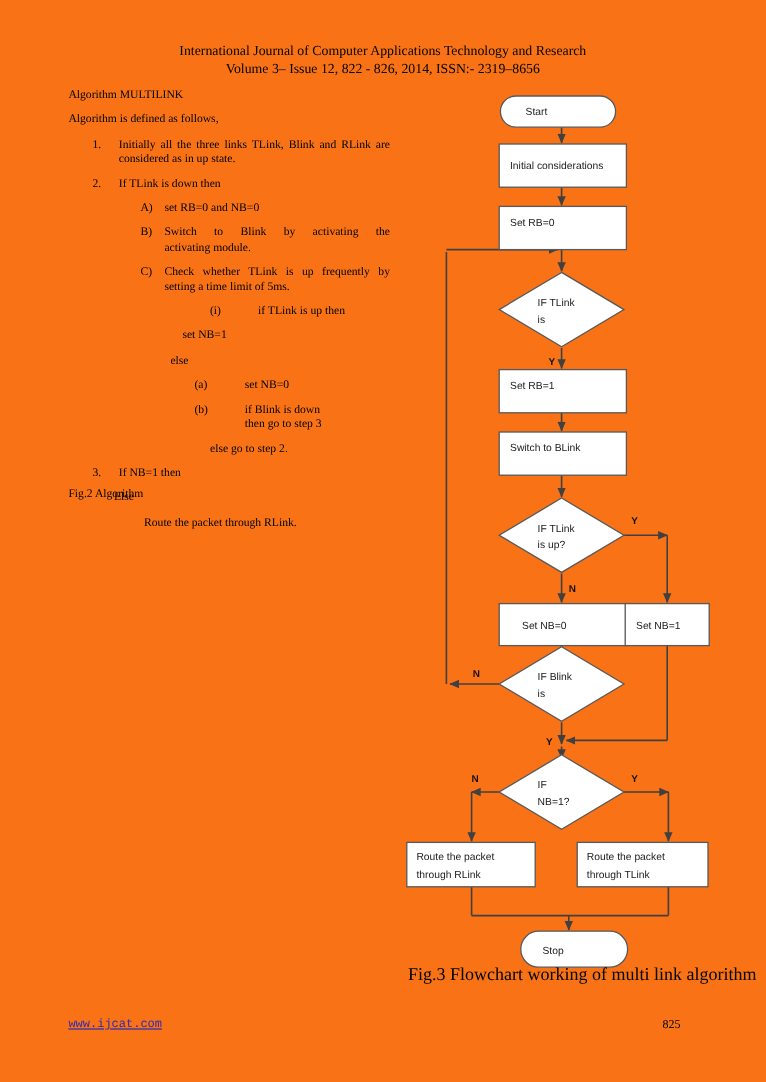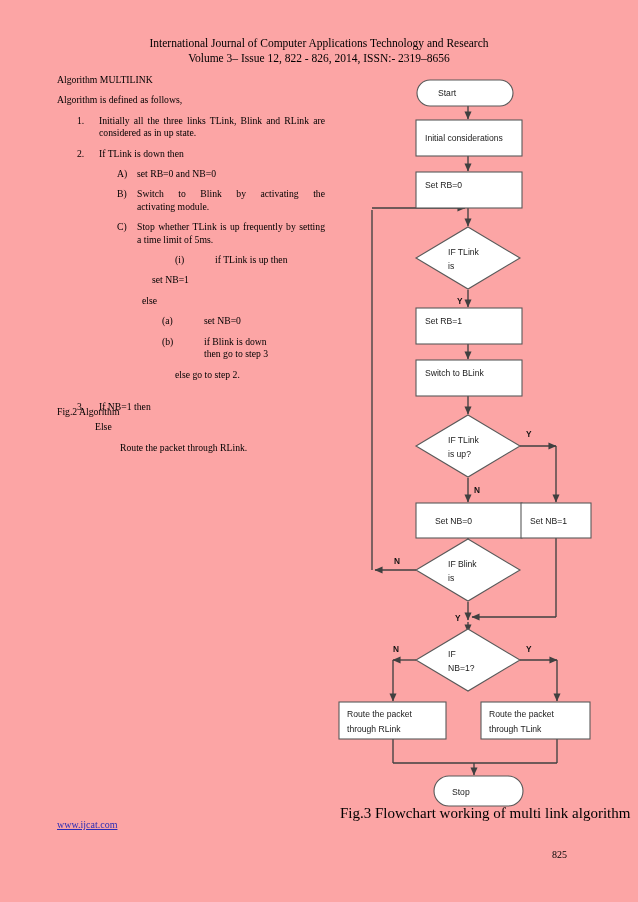--- a/index.html
+++ b/index.html
@@ -13,21 +13,21 @@
     position: relative;
     font-family: "Liberation Serif", serif;
     color: #000000;
     overflow: hidden;
   }
   .page {
     position: absolute;
     inset: 0;
     width: 638px;
     height: 902px;
-    background: #fca5a5;
+    background: #f97316;
   }
 
   
   .header {
     position: absolute;
     top: 36px;
     left: 0;
     width: 638px;
     text-align: center;
     font-family: "Liberation Serif", serif;
@@ -85,21 +85,21 @@
     display: flex;
     margin-left: 118px;
     margin-bottom: 8px;
   }
   .algo .roman .marker {
     width: 40px;
     flex: 0 0 40px;
   }
   .algo .ind1 { margin-left: 95px; margin-bottom: 8px; }
   .algo .ind2 { margin-left: 85px; margin-bottom: 8px; }
-  .algo .ind3 { margin-left: 118px; margin-bottom: 20px; }
+  .algo .ind3 { margin-left: 118px; margin-bottom: 8px; }
   .algo .ind4 { margin-left: 63px; margin-bottom: 8px; }
   .algo .ind5 { margin-left: 38px; margin-bottom: 8px; }
   .algo .justified { text-align: justify; text-align-last: justify; }
   .fig2 {
     position: absolute;
     left: 57px;
     top: 406px;
     font-family: Liberation Serif, serif;
     font-size: 9.7px;
   }
@@ -140,22 +140,22 @@
     left: 340px;
     top: 805px;
     font-family: "Liberation Serif", serif;
     font-size: 15px;
   }
 
   
   .footer-link {
     position: absolute;
     left: 57px;
-    top: 819px;
-    font-family: Liberation Serif, serif;
+    top: 849px;
+    font-family: Liberation Mono, monospace;
     font-size: 10px;
     color: #2b2bb5;
     text-decoration: underline;
   }
   .footer-page {
     position: absolute;
     left: 552px;
     top: 849px;
     width: 30px;
     font-family: "Liberation Serif", serif;
@@ -196,21 +196,21 @@
     <div class="sub">
       <span class="marker">B)</span>
       <span class="body">
         <span class="justified" style="display:block">Switch to Blink by activating the</span>
         <span style="display:block">activating module.</span>
       </span>
     </div>
 
     <div class="sub">
       <span class="marker">C)</span>
-      <span class="body">Stop whether TLink is up frequently by setting a time limit of 5ms.</span>
+      <span class="body">Check whether TLink is up frequently by setting a time limit of 5ms.</span>
     </div>
 
     <div class="roman">
       <span class="marker">(i)</span>
       <span>if TLink is up then</span>
     </div>
 
     <div class="ind1">set NB=1</div>
     <div class="ind2">else</div>
 

